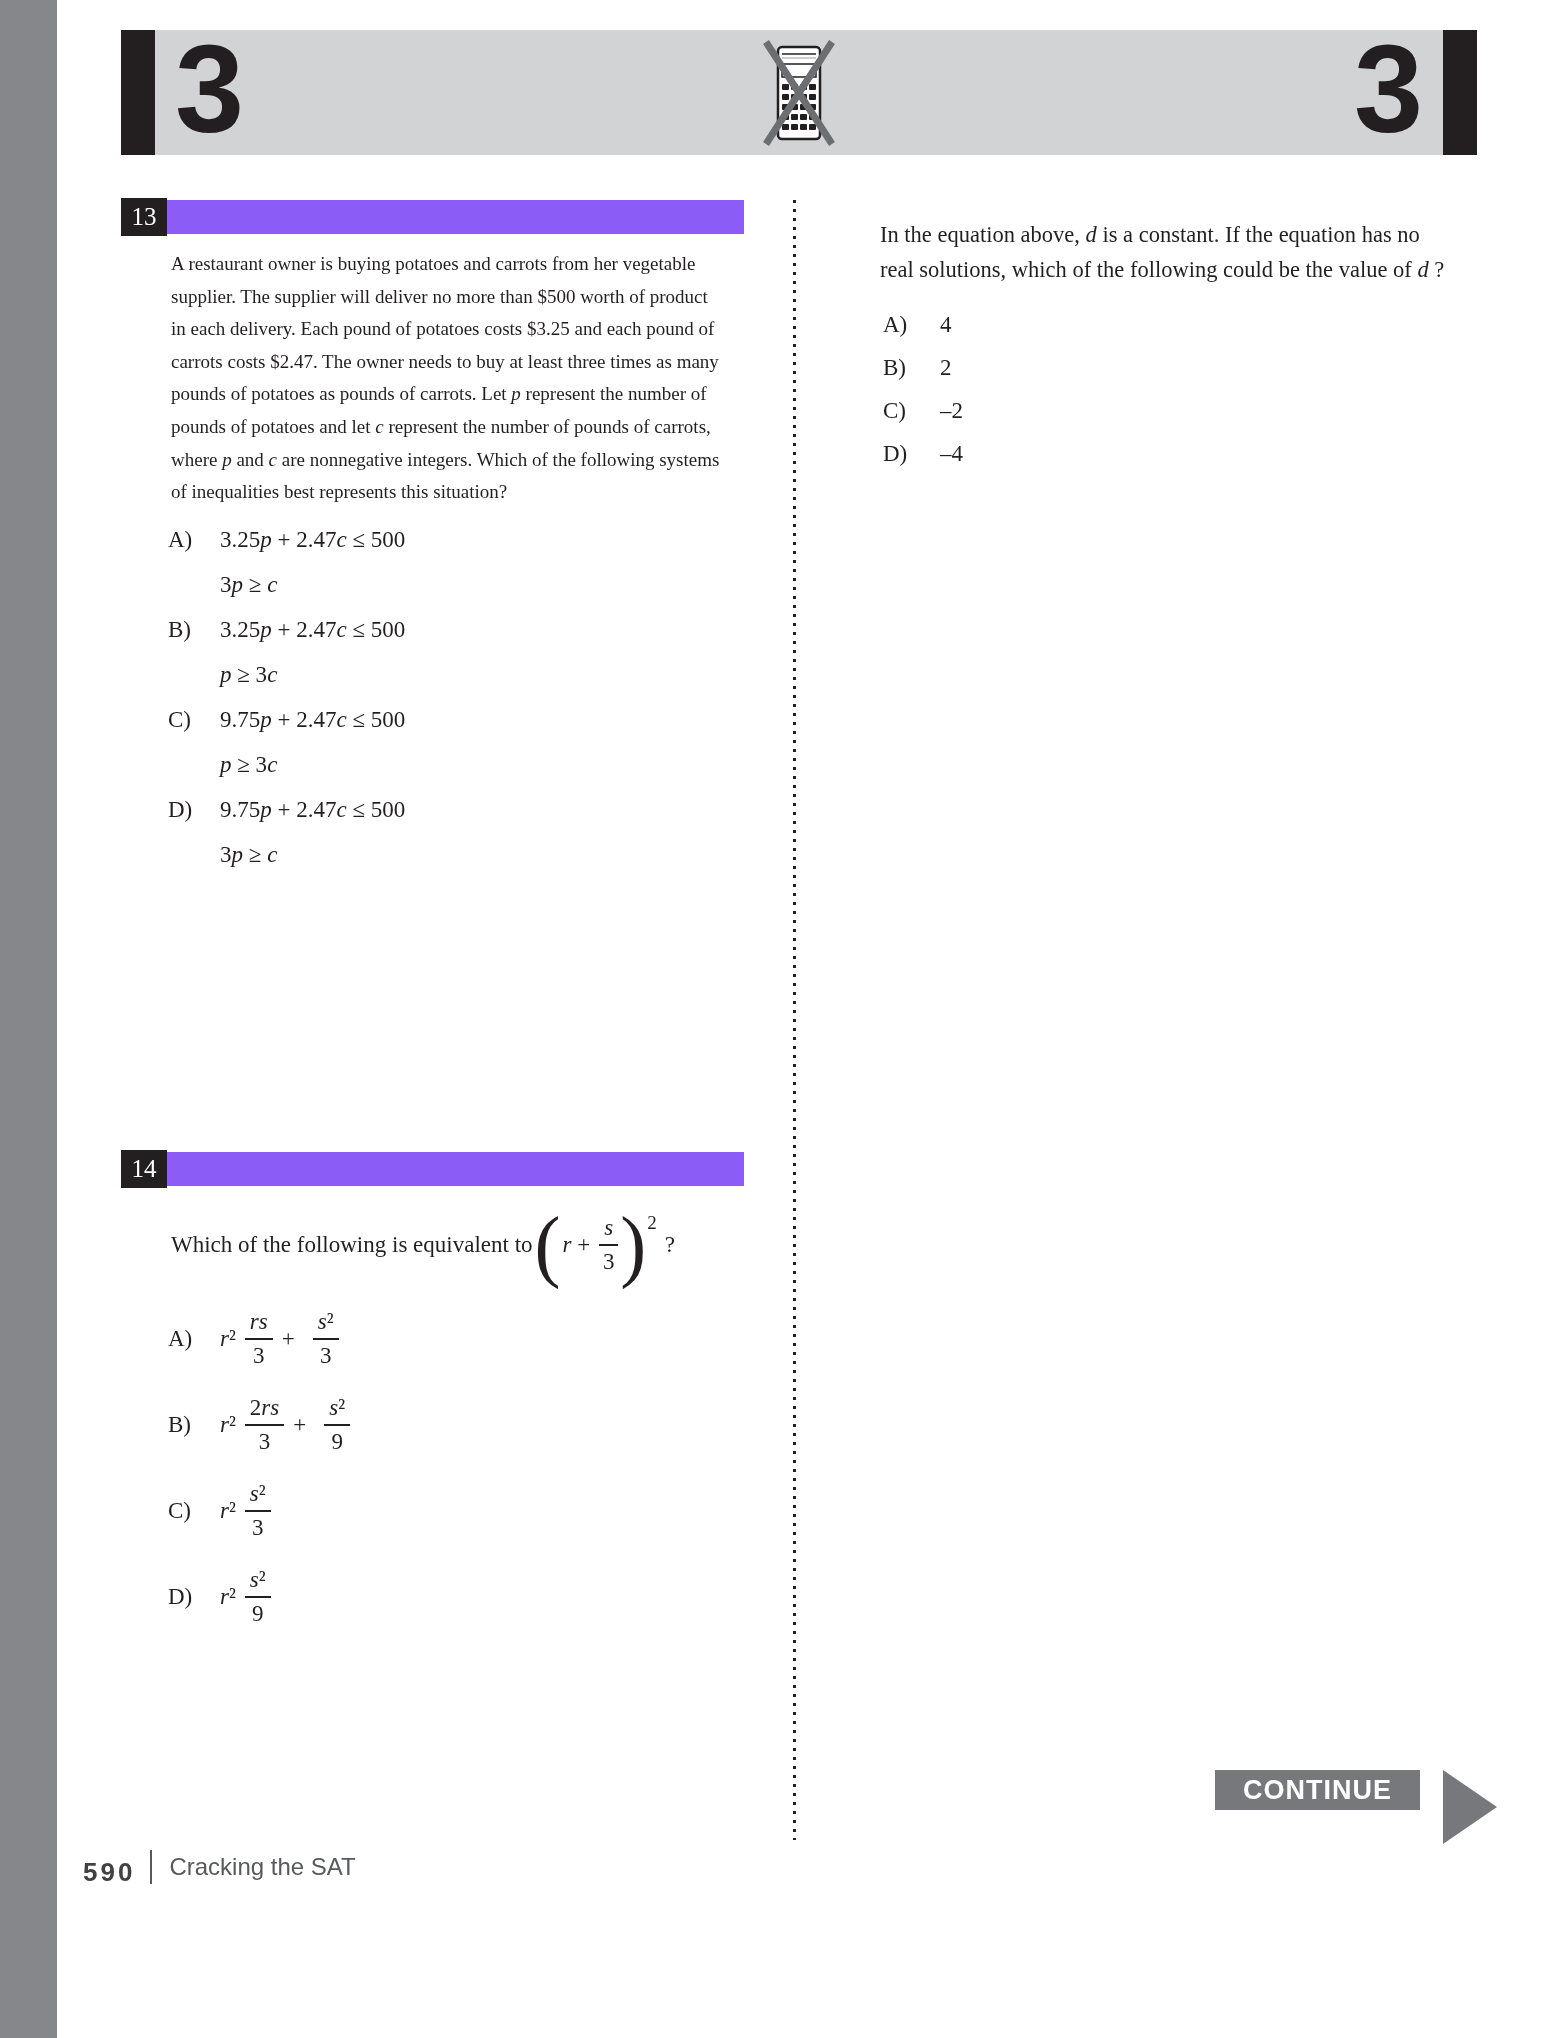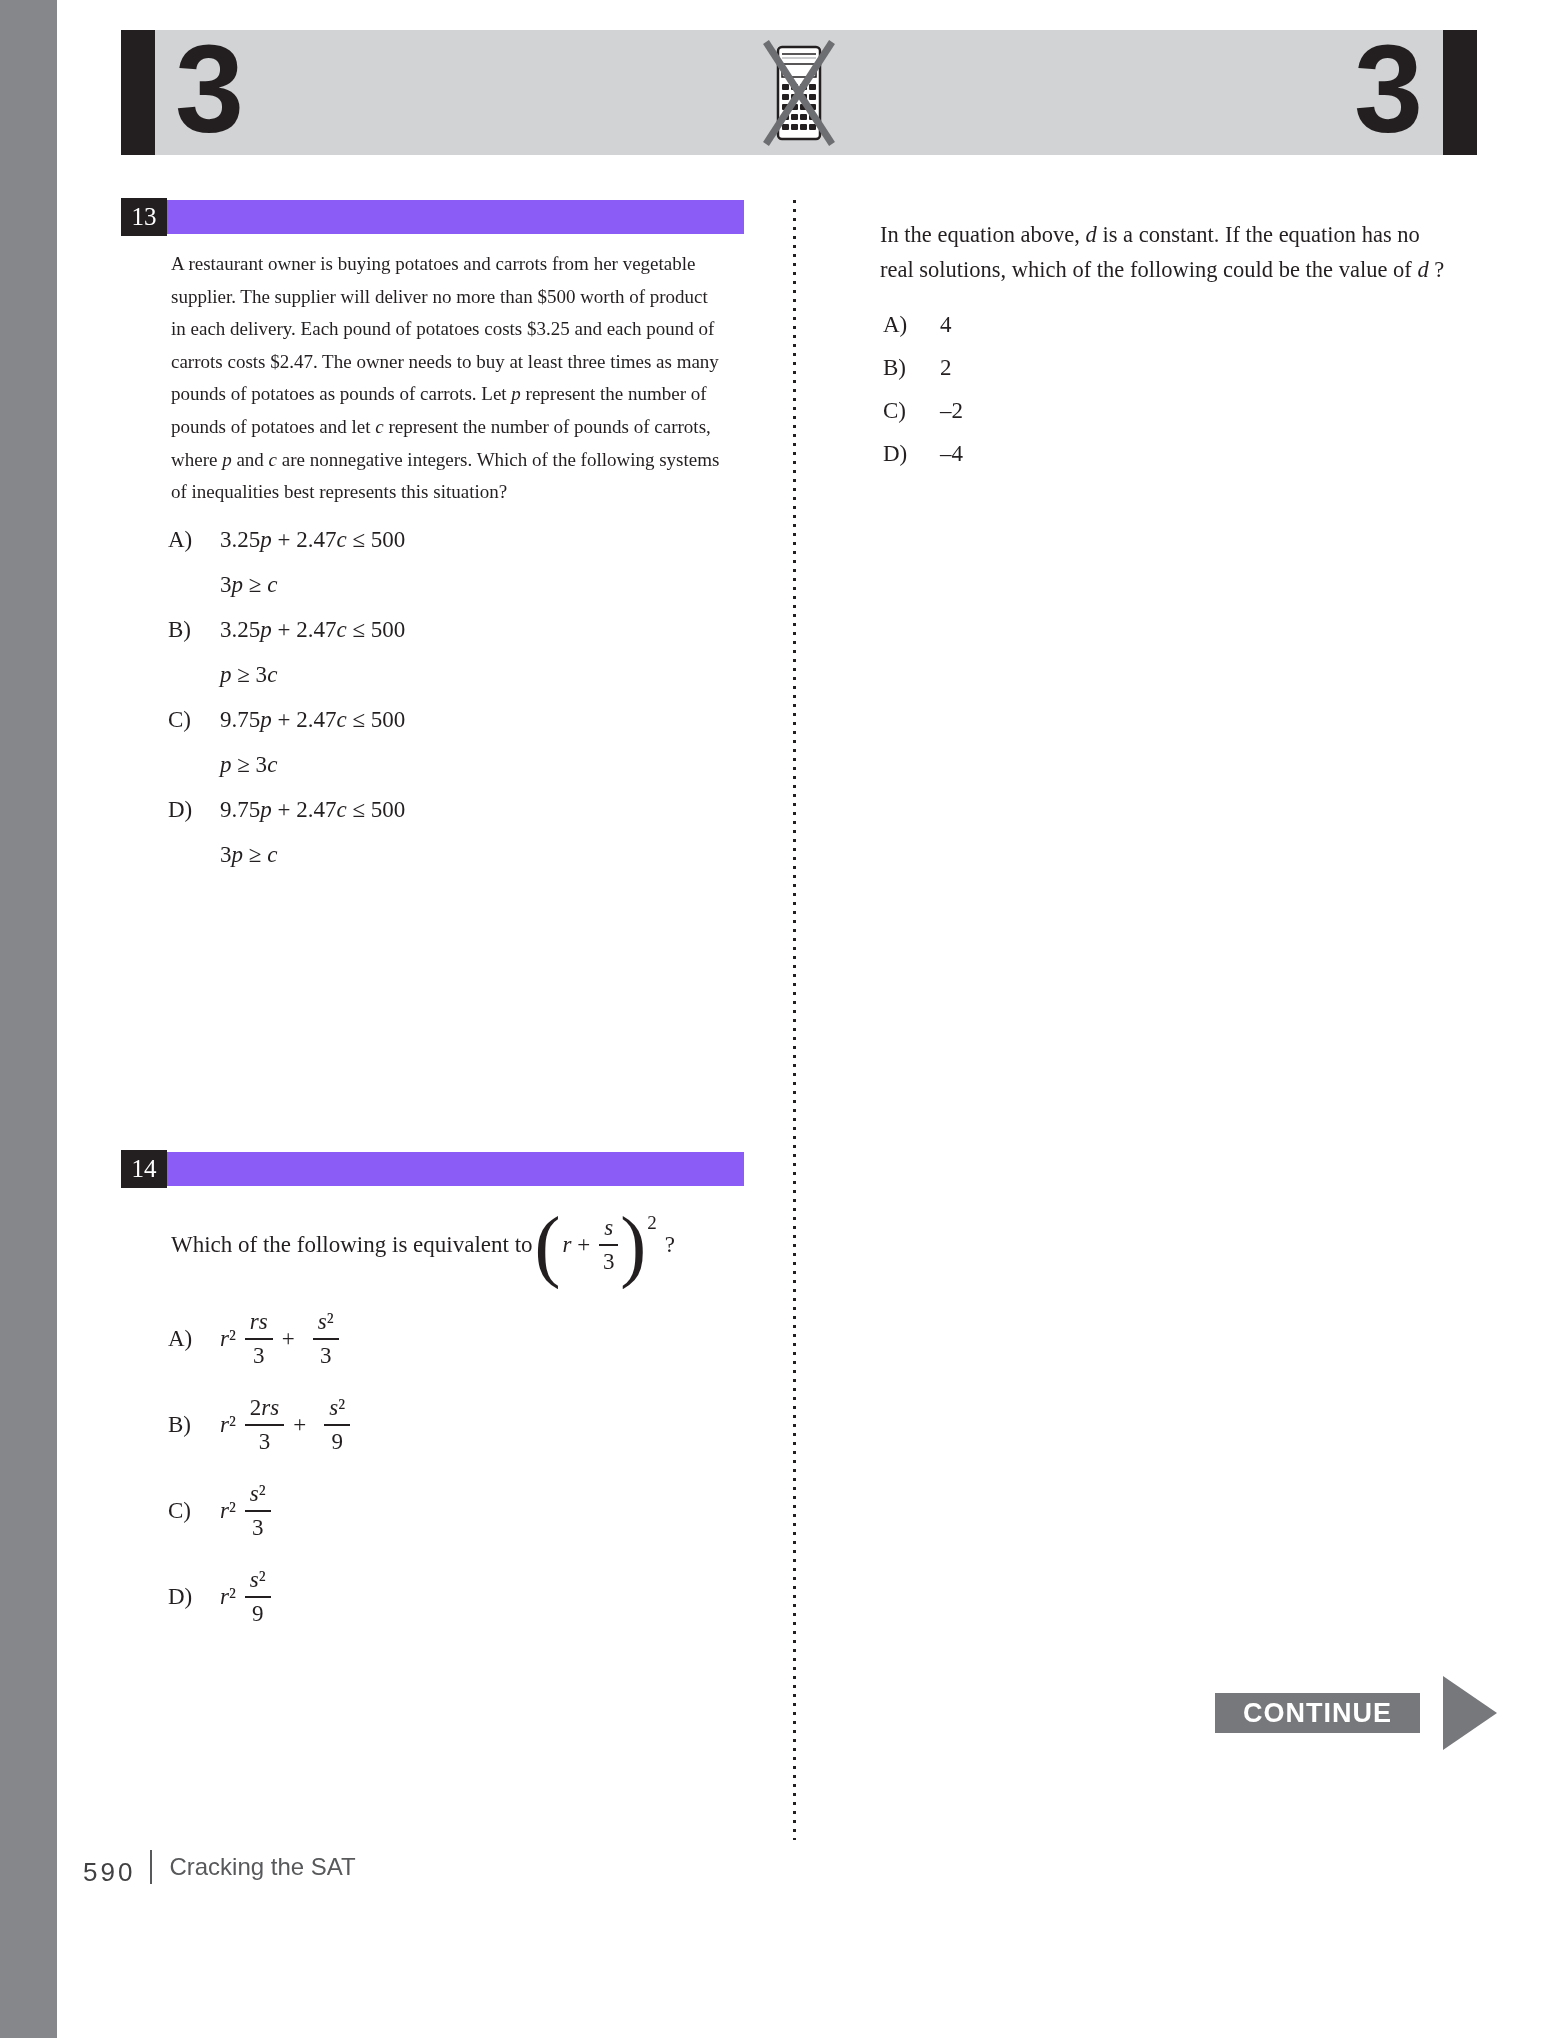--- a/index.html
+++ b/index.html
@@ -67,30 +67,30 @@
   .qmark{margin-left:8px;}
   .frac{display:inline-flex; flex-direction:column; align-items:center; text-align:center; margin-left:9px; vertical-align:middle;}
   .frac .num{display:block; padding:0 5px 3px; border-bottom:2px solid #231f20;}
   .frac .den{display:block; padding-top:3px;}
   .choices14{margin-top:24px;}
   .choice14{display:flex; align-items:center; margin-left:47px; min-height:74px; margin-bottom:12px; font-size:23px;}
   .choice14 .lbl{width:52px; flex:0 0 52px;}
   .choice14 .plus{margin:0 9px 0 9px;}
 
   
-  .continue{position:absolute; left:1215px; top:1676px; display:flex; align-items:center;gap:23px;}
+  .continue{position:absolute; left:1215px; top:1770px; display:flex; gap:23px;}
   .continue .bar{
     width:205px; height:40px; background:#77787b; display:flex; align-items:center; justify-content:center;
     color:#ffffff; font-family:"Liberation Sans", sans-serif; font-weight:bold; font-size:27px; letter-spacing:1px;
   }
   .continue .head{width:0; height:0; border-left:54px solid #77787b; border-top:37px solid transparent; border-bottom:37px solid transparent;}
 
   
   .footer{position:absolute; left:83px; top:1845px; display:flex; align-items:center; font-family:"Liberation Sans", sans-serif;}
-  .footer .pageno{font-weight:normal; font-size:26px; letter-spacing:3px; color:#414042;margin-top:12px;}
+  .footer .pageno{font-weight:bold; font-size:26px; letter-spacing:3px; color:#414042;margin-top:12px;}
   .footer .rule{width:2px; height:34px; background:#58595b; margin:0 17px 0 15px;}
   .footer .booktitle{font-size:24px; color:#58595b;}
 
   i{font-style:italic;}
 </style>
 </head>
 <body>
 
 <div class="page">
 

